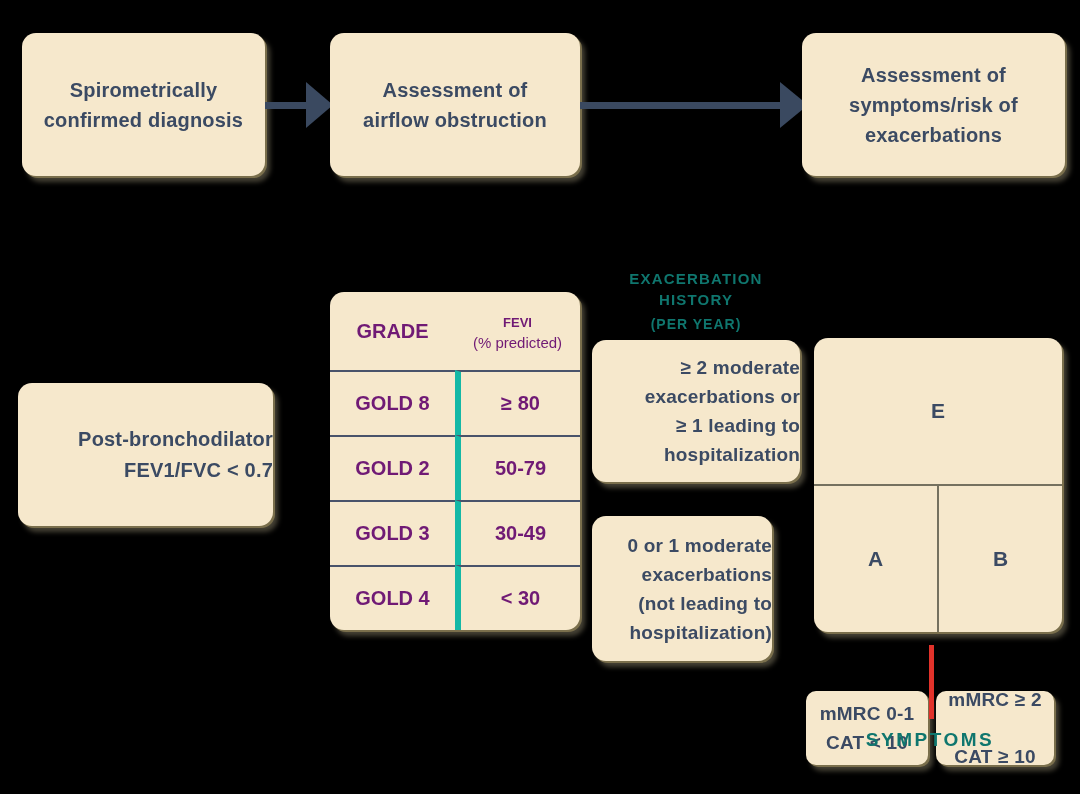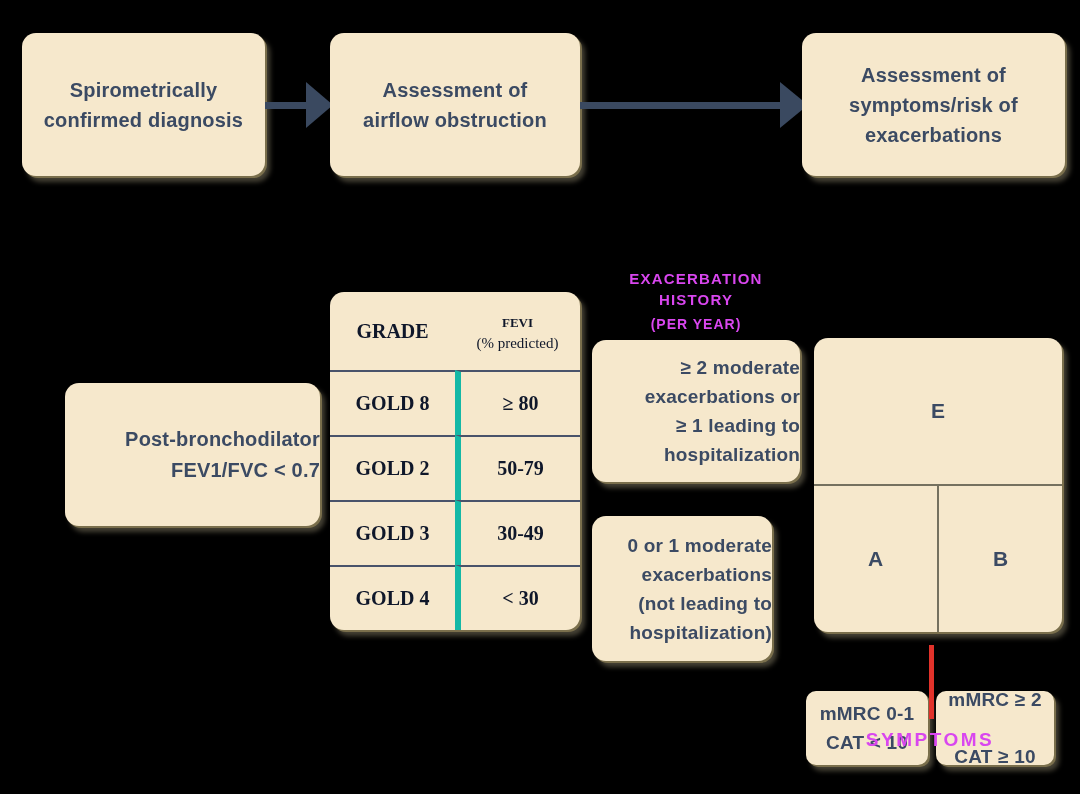--- a/index.html
+++ b/index.html
@@ -17,38 +17,37 @@
   .flow-box{font-size:20px;line-height:30px;}
   .mid-box{font-size:19px;line-height:29px;align-items:flex-end;}
   .small-box{font-size:19px;line-height:29px;margin-top:46px;}
 
   
   .arrow{position:absolute;}
 
   
   .grade-table{
     position:absolute;left:330px;top:292px;width:250px;height:338px;
-    background:#f6e8cc;border-radius:14px;color:#0f172a;
+    background:#f6e8cc;border-radius:14px;color:#701a75;
     box-shadow:2px 2px 0 #7a6f4c,5px 6px 5px rgba(82,78,62,.85);
     display:grid;grid-template-columns:1fr 1fr;grid-template-rows:78px 1fr 1fr 1fr 1fr;
     overflow:hidden;
-    font-family:Liberation Serif, serif;
   }
   .grade-table .cell{
     display:flex;flex-direction:column;align-items:center;justify-content:center;
     text-align:center;font-weight:bold;font-size:20px;
   }
   .grade-table .cell.body{border-top:2px solid #49536a;}
   .grade-table .cell.val{border-left:6px solid #14b8a6;}
   .grade-table .h2-main{font-size:13px;line-height:23px;}
   .grade-table .h2-sub{font-size:15px;font-weight:normal;line-height:18px;}
 
   
   .dim-label{
-    position:absolute;color:#d946ef;font-weight:bold;text-align:center;
+    position:absolute;color:#0f766e;font-weight:bold;text-align:center;
     letter-spacing:1.2px;
   }
   .exac-label{left:592px;top:268px;width:208px;font-size:15px;line-height:21px;}
   .exac-label .sub{font-size:14px;margin-top:4px;display:block;letter-spacing:1px;}
   .symptoms-label{left:806px;top:729px;width:248px;font-size:19px;letter-spacing:2.5px;}
 
   
   .eab{
     position:absolute;left:814px;top:338px;width:248px;height:294px;
     background:#f6e8cc;border-radius:14px;color:#3b4a63;
@@ -86,21 +85,21 @@
     <rect x="0" y="21" width="203" height="7" fill="#3a4960"></rect>
     <polygon points="200,1 228,24 200,47" fill="#3a4960"></polygon>
   </svg>
 
   <div class="box flow-box" style="left:802px;top:33px;width:263px;height:143px;">
     <span class="ln">Assessment of</span>
     <span class="ln">symptoms/risk of</span>
     <span class="ln">exacerbations</span>
   </div>
 
-  <div class="box mid-box" style="left:18px;top:383px;width:255px;height:143px;font-size:20px;line-height:31px;margin-left:47px;">
+  <div class="box mid-box" style="left:18px;top:383px;width:255px;height:143px;font-size:20px;line-height:31px;">
     <span class="ln">Post-bronchodilator</span>
     <span class="ln">FEV1/FVC &lt; 0.7</span>
   </div>
 
   <div class="grade-table">
     <div class="cell">GRADE</div>
     <div class="cell">
       <span class="h2-main">FEVI</span>
       <span class="h2-sub">(% predicted)</span>
     </div>

